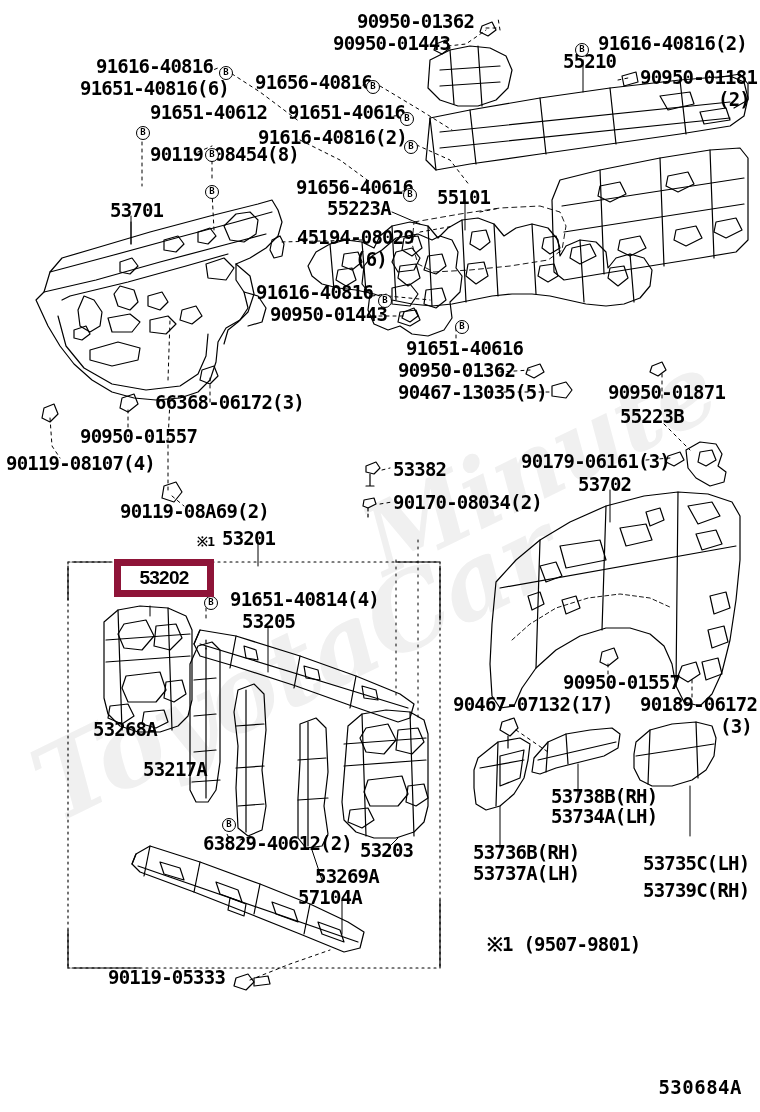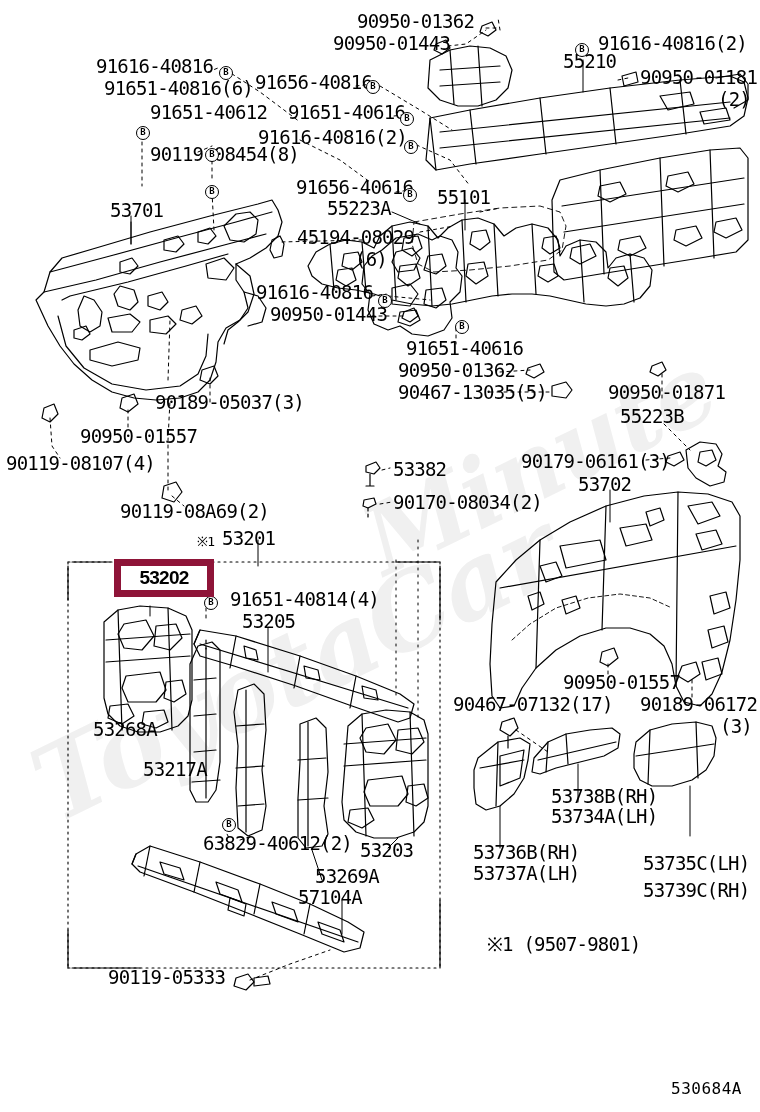--- a/index.html
+++ b/index.html
@@ -54,21 +54,21 @@
     width: 760px; height: 1112px;
     z-index: 2;
     pointer-events: none;
   }
   
   .lbl {
     position: absolute;
     z-index: 4;
     font-family: "DejaVu Sans Mono", "Liberation Mono", monospace;
     font-size: 15.5px;
-    font-weight: normal;
+    font-weight: bold;
     color: #000000;
     white-space: nowrap;
     letter-spacing: -0.6px;
     line-height: 1.05;
   }
   .lbl.big {
     font-size: 19px;
     letter-spacing: -0.8px;
   }
   
@@ -109,22 +109,22 @@
   }
   .footnote-mark {
     font-size: 13px;
   }
   .diagram-id {
     position: absolute;
     z-index: 4;
     right: 18px;
     bottom: 14px;
     font-family: "DejaVu Sans Mono", "Liberation Mono", monospace;
-    font-size: 16px;
-    font-weight: normal;
+    font-size: 19px;
+    font-weight: bold;
     letter-spacing: 0.5px;
     color: #000;
   }
 </style>
 </head>
 <body>
 
 <div id="page">
 
   <div class="watermark">
@@ -482,42 +482,42 @@
   </svg>
 
   <div class="lbl big" style="left:357px;top:12px">90950-01362</div>
   <div class="lbl big" style="left:333px;top:34px">90950-01443</div>
   <div class="lbl big" style="left:598px;top:34px">91616-40816(2)</div>
   <div class="lbl big" style="left:563px;top:52px">55210</div>
   <div class="lbl big" style="left:640px;top:68px">90950-01181</div>
   <div class="lbl big" style="left:718px;top:90px">(2)</div>
 
   <div class="lbl big" style="left:96px;top:57px">91616-40816</div>
-  <div class="lbl big" style="left:104px;top:79px">91651-40816(6)</div>
+  <div class="lbl big" style="left:80px;top:79px">91651-40816(6)</div>
   <div class="lbl big" style="left:255px;top:73px">91656-40816</div>
   <div class="lbl big" style="left:150px;top:103px">91651-40612</div>
   <div class="lbl big" style="left:288px;top:103px">91651-40616</div>
   <div class="lbl big" style="left:258px;top:128px">91616-40816(2)</div>
   <div class="lbl big" style="left:150px;top:145px">90119-08454(8)</div>
   <div class="lbl big" style="left:296px;top:178px">91656-40616</div>
   <div class="lbl big" style="left:437px;top:188px">55101</div>
   <div class="lbl big" style="left:110px;top:201px">53701</div>
   <div class="lbl big" style="left:327px;top:199px">55223A</div>
   <div class="lbl big" style="left:297px;top:228px">45194-08029</div>
   <div class="lbl big" style="left:355px;top:250px">(6)</div>
   <div class="lbl big" style="left:256px;top:283px">91616-40816</div>
   <div class="lbl big" style="left:270px;top:305px">90950-01443</div>
   <div class="lbl big" style="left:406px;top:339px">91651-40616</div>
   <div class="lbl big" style="left:398px;top:361px">90950-01362</div>
   <div class="lbl big" style="left:398px;top:383px">90467-13035(5)</div>
   <div class="lbl big" style="left:608px;top:383px">90950-01871</div>
   <div class="lbl big" style="left:620px;top:407px">55223B</div>
   <div class="lbl big" style="left:521px;top:452px">90179-06161(3)</div>
   <div class="lbl big" style="left:578px;top:475px">53702</div>
-  <div class="lbl big" style="left:155px;top:393px">90189-05037(3)</div>
+  <div class="lbl big" style="left:155px;top:393px">66368-06172(3)</div>
   <div class="lbl big" style="left:80px;top:427px">90950-01557</div>
   <div class="lbl big" style="left:6px;top:454px">90119-08107(4)</div>
   <div class="lbl big" style="left:120px;top:502px">90119-08A69(2)</div>
   <div class="lbl big" style="left:393px;top:460px">53382</div>
   <div class="lbl big" style="left:393px;top:493px">90170-08034(2)</div>
 
   <div class="lbl big" style="left:222px;top:529px">53201</div>
   <div class="lbl footnote-mark" style="left:197px;top:535px">※1</div>
 
   <div class="highlight-box" style="left:114px;top:559px;width:100px;height:38px">

